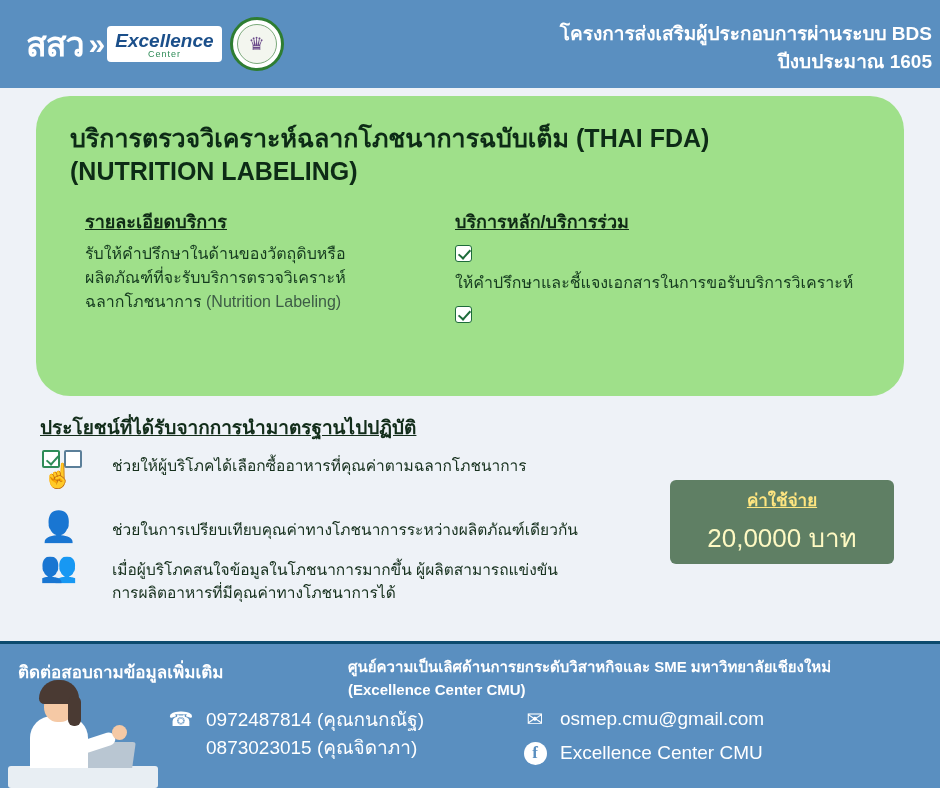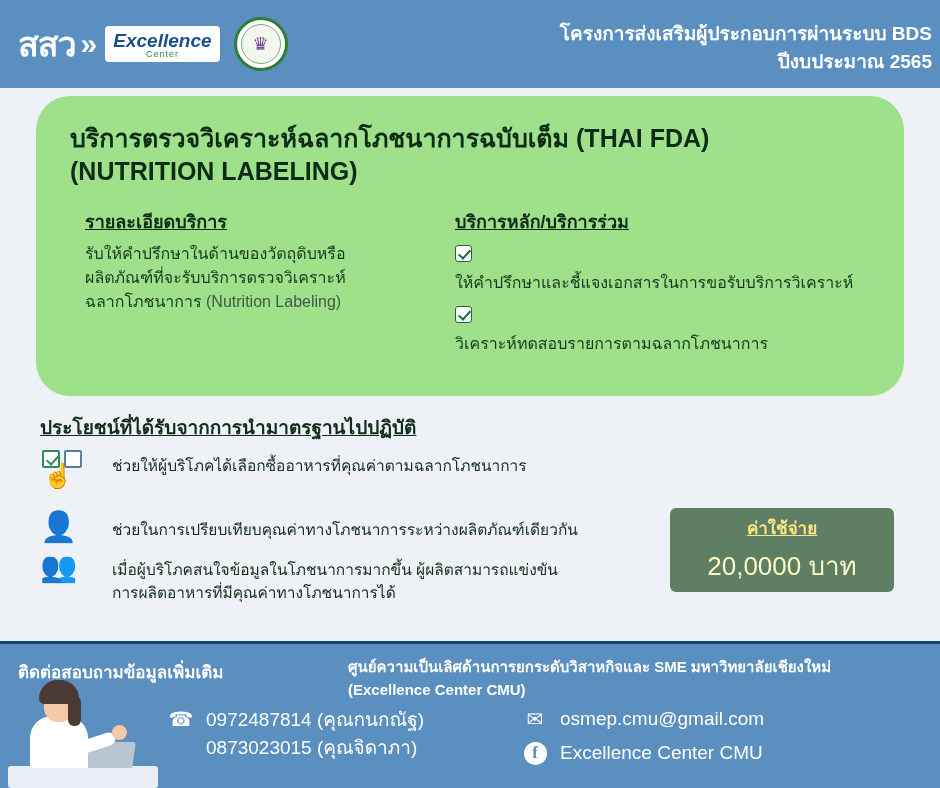--- a/index.html
+++ b/index.html
@@ -16,22 +16,22 @@
   }
 
   
   .header {
     position: absolute; top: 0; left: 0;
     width: 940px; height: 88px;
     background: #5a8fc0;
     display: flex; align-items: center;
   }
   .logos {
-    display: flex; align-items: center; gap: 14px;
-    padding-left: 18px;
+    display: flex; align-items: center; gap: 8px;
+    padding-left: 26px;
   }
   .logo-sasawa {
     font-size: 34px; font-weight: bold; color: #ffffff;
     letter-spacing: -1px; line-height: 1;
     display: flex; align-items: center; gap: 2px;
   }
   .logo-chev { font-size: 30px; color: #ffffff; letter-spacing: -6px; margin-left: 3px;}
   .logo-exc {
     background: #ffffff; border-radius: 4px; padding: 5px 8px 3px 8px;
     display: flex; flex-direction: column; align-items: center;
@@ -142,21 +142,21 @@
     position: absolute; left: 3px; top: 16px;
     font-size: 24px; color: #f0a030; line-height: 1;
   }
   
   .ppl { position: absolute; left: 0; top: 0; font-size: 30px; line-height: 1; }
   .ppl.blue { color: #3a7bbf; }
   .ppl.teal { color: #2e9e8f; }
 
   
   .cost-box {
-    position: absolute; top: 508px; right: 46px;
+    position: absolute; top: 480px; right: 46px;
     width: 224px; height: 84px;
     background: #5f7f64;
     border-radius: 6px;
     display: flex; flex-direction: column;
     align-items: center; justify-content: center;
     gap: 4px;
   }
   .cost-label {
     font-size: 17px; font-weight: bold; color: #ffe680;
     text-decoration: underline;
@@ -257,21 +257,21 @@
       <div class="logo-exc">
         <span class="ex-top">Excellence</span>
         <span class="ex-bot">Center</span>
       </div>
       <div class="logo-seal">
         <div class="seal-inner">♛</div>
       </div>
     </div>
     <div class="header-title">
       <div>โครงการส่งเสริมผู้ประกอบการผ่านระบบ BDS</div>
-      <div>ปีงบประมาณ 2565</div>
+      <div>ปีงบประมาณ 1605</div>
     </div>
   </div>
 
   <div class="green-card">
     <div class="card-title">
       <div>บริการตรวจวิเคราะห์ฉลากโภชนาการฉบับเต็ม (THAI FDA)</div>
       <div>(NUTRITION LABELING)</div>
     </div>
 
     <div class="cols">
@@ -289,21 +289,20 @@
 
       <div class="col-right">
         <div class="col-head">บริการหลัก/บริการร่วม</div>
         <ul class="check-list">
           <li>
             <span class="cb"></span>
             <span>ให้คำปรึกษาและชี้แจงเอกสารในการขอรับบริการวิเคราะห์</span>
           </li>
           <li>
             <span class="cb"></span>
-            <span>วิเคราะห์ทดสอบรายการตามฉลากโภชนาการ</span>
           </li>
         </ul>
       </div>
     </div>
   </div>
 
   <div class="benefits-head">ประโยชน์ที่ได้รับจากการนำมาตรฐานไปปฏิบัติ</div>
 
   <div class="benefit b1">
     <div class="bicon">

